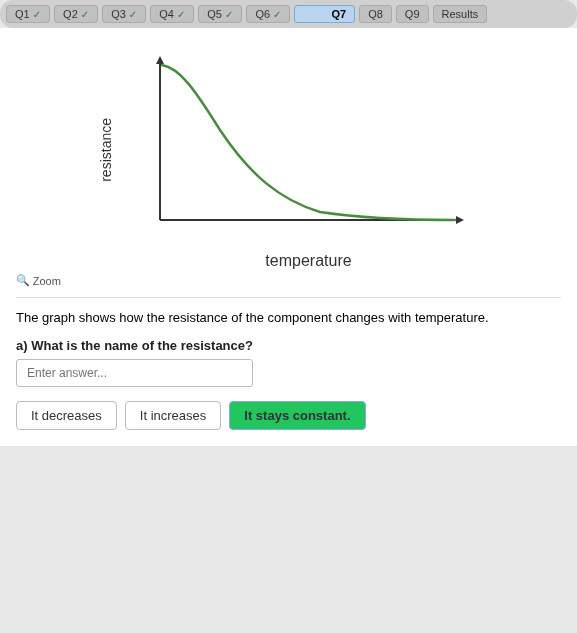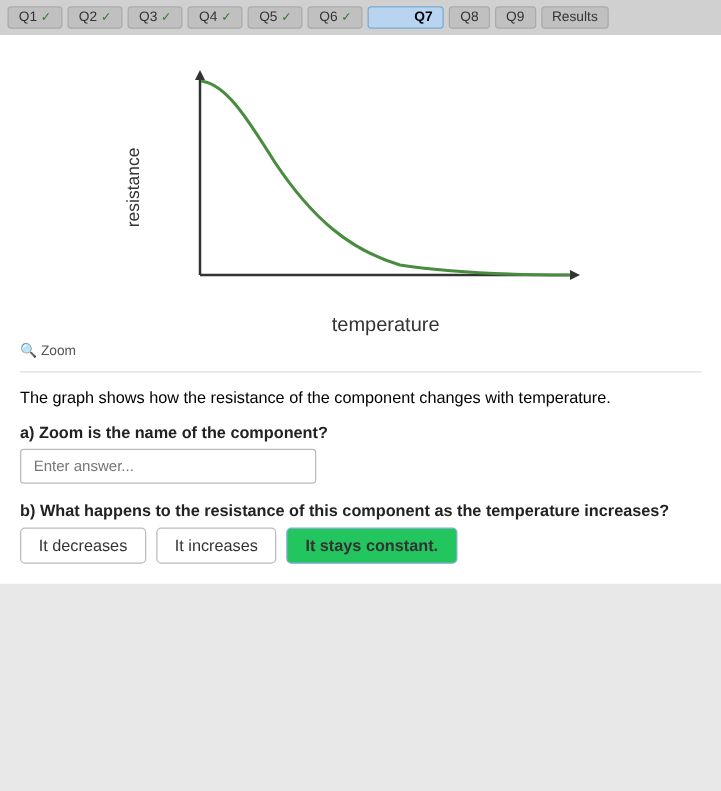--- a/index.html
+++ b/index.html
@@ -13,20 +13,21 @@
 
     
     .top-nav {
       background: #d0d0d0;
       display: flex;
       align-items: center;
       padding: 4px 6px;
       gap: 4px;
       flex-wrap: wrap;
       min-height: 28px;
+      border-radius: 13px;
     }
     .nav-tab {
       background: #c0c0c0;
       border: 1px solid #aaa;
       border-radius: 3px;
       padding: 2px 8px;
       font-size: 11px;
       color: #333;
       cursor: pointer;
       display: flex;
@@ -207,29 +208,26 @@
     <span>🔍</span>
     <span>Zoom</span>
   </div>
 
   <hr class="divider">
 
   <p class="question-text">The graph shows how the resistance of the component changes with temperature.</p>
 
   <div>
     <p class="part-label">
-      <span>a)</span>&nbsp;<span>Zoom is the name of the component?</span>
+      <span>a)</span>&nbsp;<span>What is the name of the resistance?</span>
     </p>
     <input type="text" class="answer-input" placeholder="Enter answer..." style="">
   </div>
 
   <div>
-    <p class="part-label">
-      <span>b)</span>&nbsp;<span>What happens to the resistance of this component as the temperature increases?</span>
-    </p>
     <div class="choices">
     <button class="choice-btn">It decreases</button>
         <button class="choice-btn">It increases</button>
         <button class="choice-btn selected">It stays constant.</button>
       </div>
   </div>
 
 </div>
 
 </body></html>

